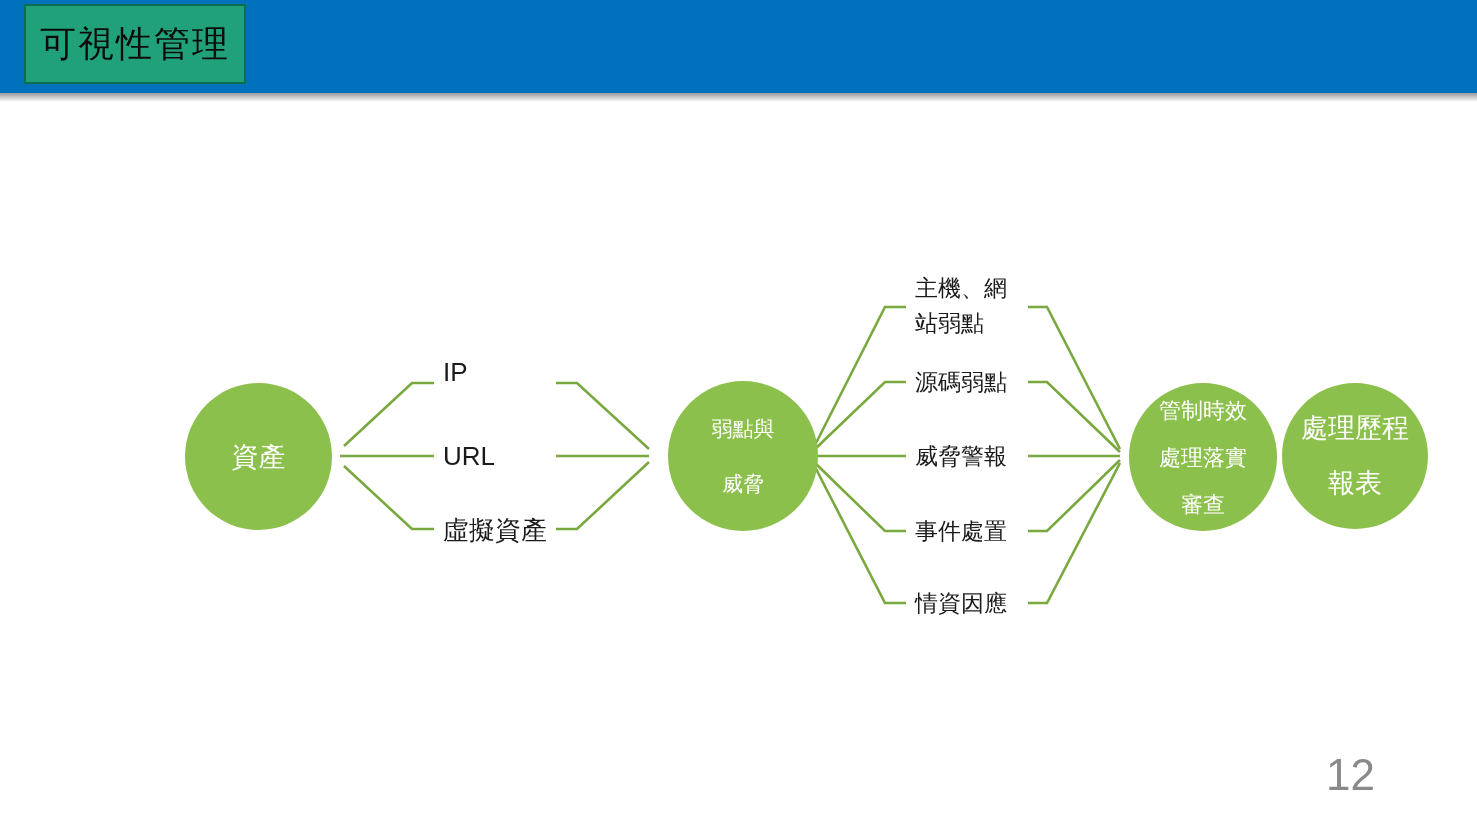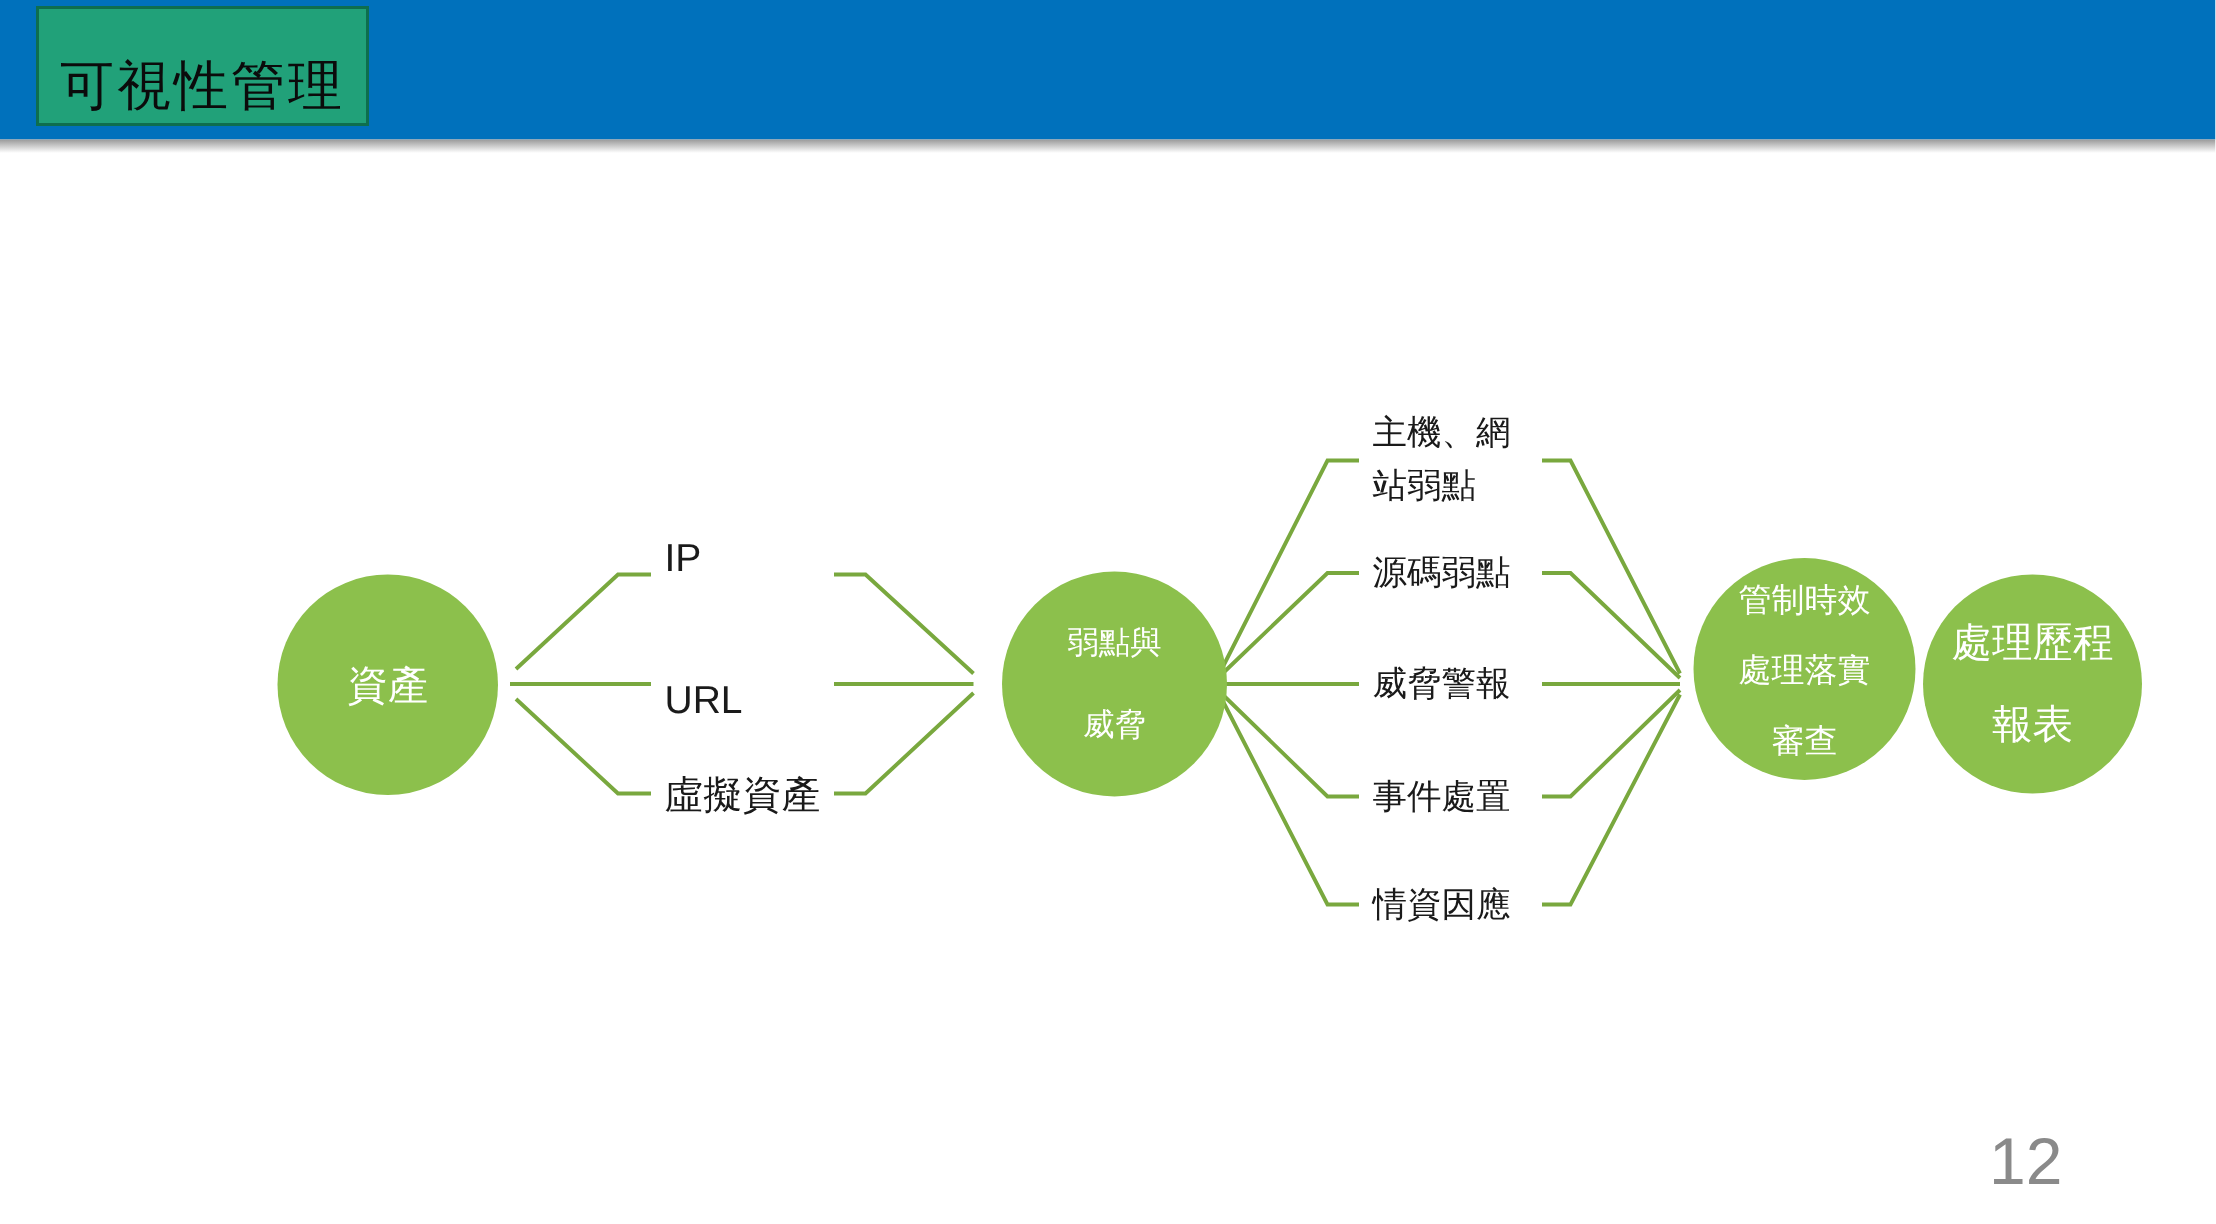--- a/index.html
+++ b/index.html
@@ -14,21 +14,21 @@
     background: var(--header-bar, #0071bc);
   }
   .header-shadow {
     position: absolute; left: 0; top: 93px; width: 1477px; height: 9px;
     background: linear-gradient(#9a9a9a, #ffffff);
   }
   .tag-box {
     position: absolute; left: 24px; top: 4px; width: 222px; height: 80px;
     background: var(--tag-bg, #21a179);
     border: 2px solid var(--tag-border, #0e6e4e);
-    display: flex; align-items: flex-end; justify-content: center;
+    display: flex; align-items: center; justify-content: center;
   }
   .tag-box span { font-size: 36px; color: #0b0b0b; letter-spacing: 2px; }
   .slide-title {
     position: absolute; left: 395px; top: 18px; width: 600px; height: 60px;
     text-align: center; line-height: 58px;
     font-size: 48px; font-weight: bold; letter-spacing: 4px;
     color: var(--title-text, #ffffff);
   }
 
   
@@ -36,34 +36,34 @@
     position: absolute; border-radius: 50%;
     background: var(--circle-fill, #8cc04c);
     display: flex; flex-direction: column; align-items: center; justify-content: center;
     color: #ffffff; text-align: center;
   }
   .node span { display: block; }
   .n1 { left: 34px;   top: 383px; width: 146px; height: 146px; font-size: 27px; }
   .n2 { left: 185px;  top: 383px; width: 147px; height: 147px; font-size: 27px; }
   .n3 { left: 668px;  top: 381px; width: 150px; height: 150px; font-size: 21px; }
   .n3 span { line-height: 55px; }
-  .n4 { left: 1129px; top: 372px; width: 148px; height: 148px; font-size: 22px; }
+  .n4 { left: 1129px; top: 383px; width: 148px; height: 148px; font-size: 22px; }
   .n4 span { line-height: 47px; }
   .n5 { left: 1282px; top: 383px; width: 146px; height: 146px; font-size: 27px; }
   .n5 span { line-height: 55px; }
 
   
   .branch-label {
     position: absolute; transform: translateY(-50%);
     color: var(--label-text, #1a1a1a); white-space: nowrap;
   }
   .lbl-left  { left: 443px; font-size: 26px; }
   .lbl-right { left: 915px; font-size: 23px; }
   .lbl-ip   { top: 372px; }
-  .lbl-url  { top: 467px; }
+  .lbl-url  { top: 456px; }
   .lbl-virt { top: 530px; }
   .lbl-host { top: 306px; line-height: 35px; }
   .lbl-src  { top: 382px; }
   .lbl-alert{ top: 456px; }
   .lbl-inc  { top: 531px; }
   .lbl-intel{ top: 603px; }
 
   
   .connectors { position: absolute; inset: 0; pointer-events: none; }
   .connectors polyline {

